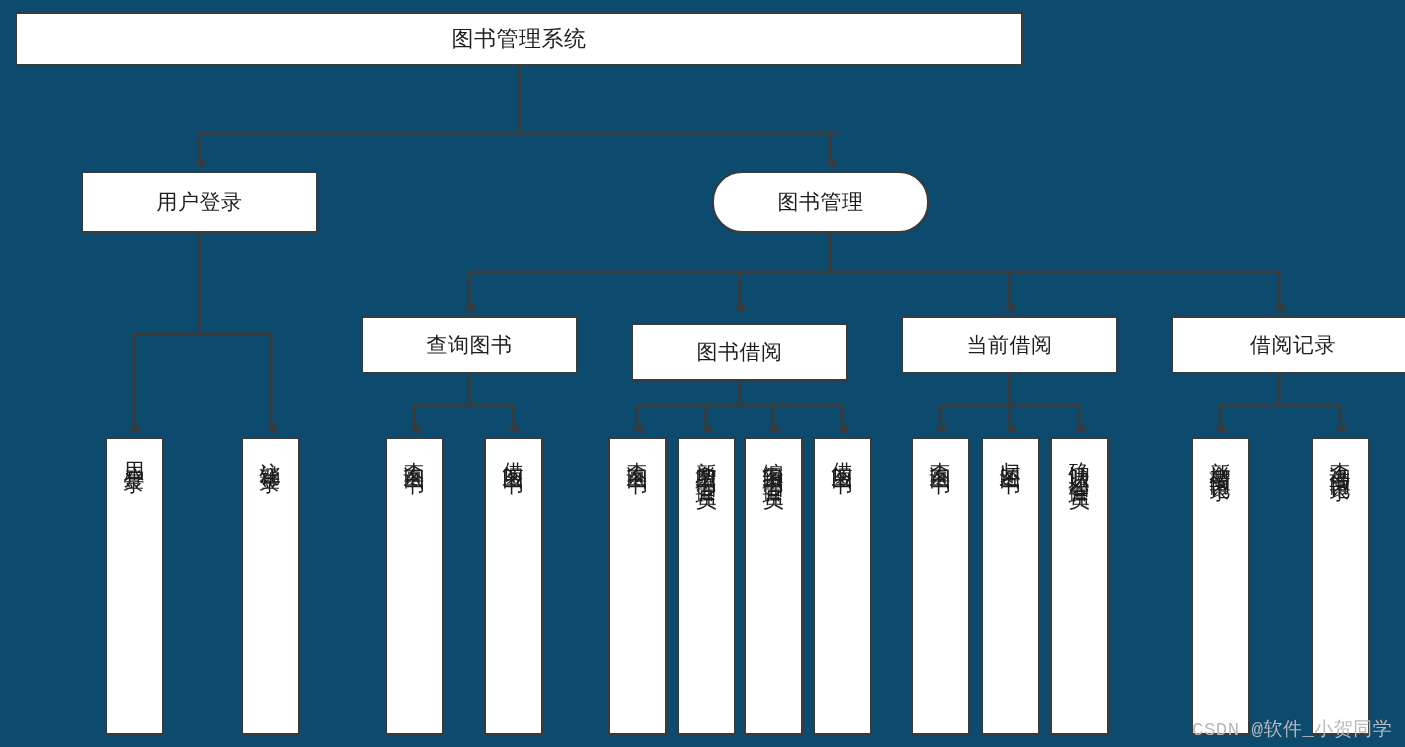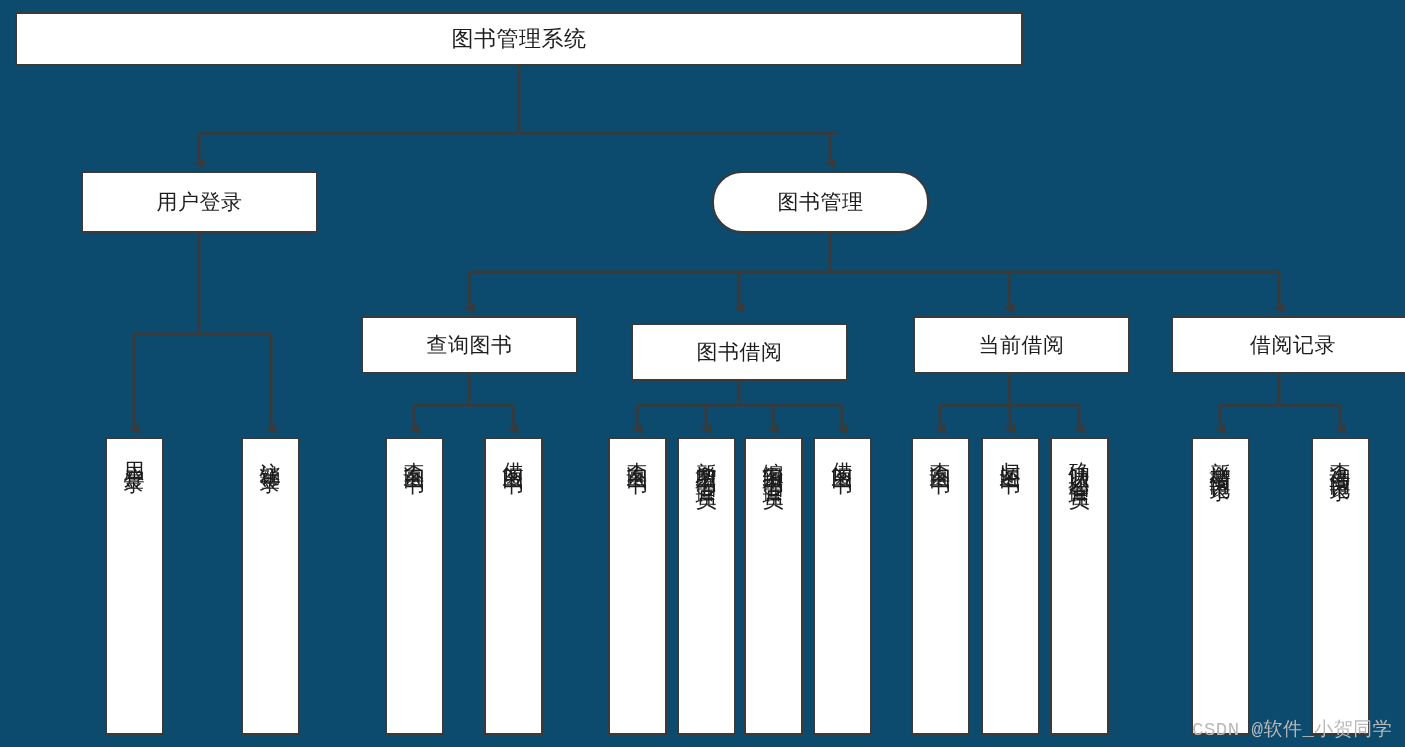--- a/index.html
+++ b/index.html
@@ -136,21 +136,21 @@
   <div class="node h" id="n-l2-1" style="left: 712px; top: 171px; width: 217px; height: 62px; border-color: rgb(58, 58, 58); color: rgb(29, 29, 29); border-radius: 30px;">
     <span class="label">图书管理</span>
   </div>
 
   <div class="node h" id="n-l3-0" style="left: 361px; top: 316px; width: 217px; height: 58px; border-color: rgb(58, 58, 58); color: rgb(29, 29, 29);">
     <span class="label">查询图书</span>
   </div>
   <div class="node h" id="n-l3-1" style="left: 631px; top: 323px; width: 217px; height: 58px; border-color: rgb(58, 58, 58); color: rgb(29, 29, 29);">
     <span class="label">图书借阅</span>
   </div>
-  <div class="node h" id="n-l3-2" style="left: 901px; top: 316px; width: 217px; height: 58px; border-color: rgb(58, 58, 58); color: rgb(29, 29, 29); margin-left: 12px;">
+  <div class="node h" id="n-l3-2" style="left: 901px; top: 316px; width: 217px; height: 58px; border-color: rgb(58, 58, 58); color: rgb(29, 29, 29);">
     <span class="label">当前借阅</span>
   </div>
   <div class="node h" id="n-l3-3" style="left: 1171px; top: 316px; width: 244px; height: 58px; border-color: rgb(58, 58, 58); color: rgb(29, 29, 29);">
     <span class="label">借阅记录</span>
   </div>
 
   <div class="node v" id="n-lf-0" style="left: 105px; top: 437px; width: 59px; height: 298px; border-color: rgb(58, 58, 58); color: rgb(29, 29, 29);">
     <span class="label">用户登录</span>
   </div>
   <div class="node v" id="n-lf-1" style="left: 241px; top: 437px; width: 59px; height: 298px; border-color: rgb(58, 58, 58); color: rgb(29, 29, 29);">

